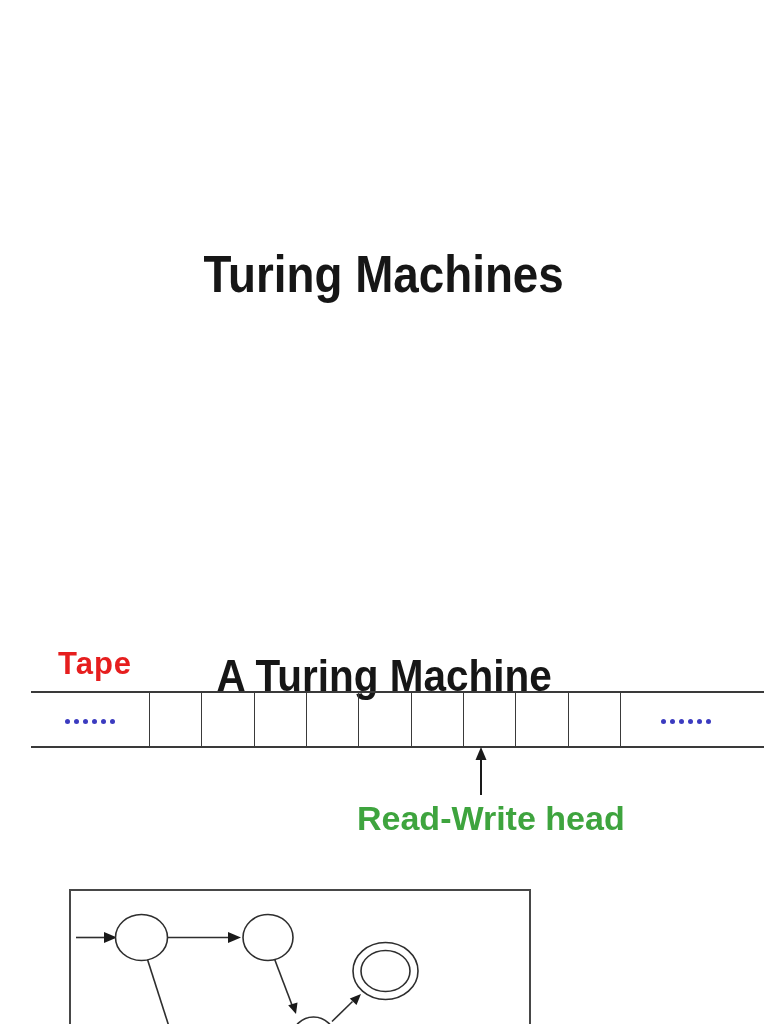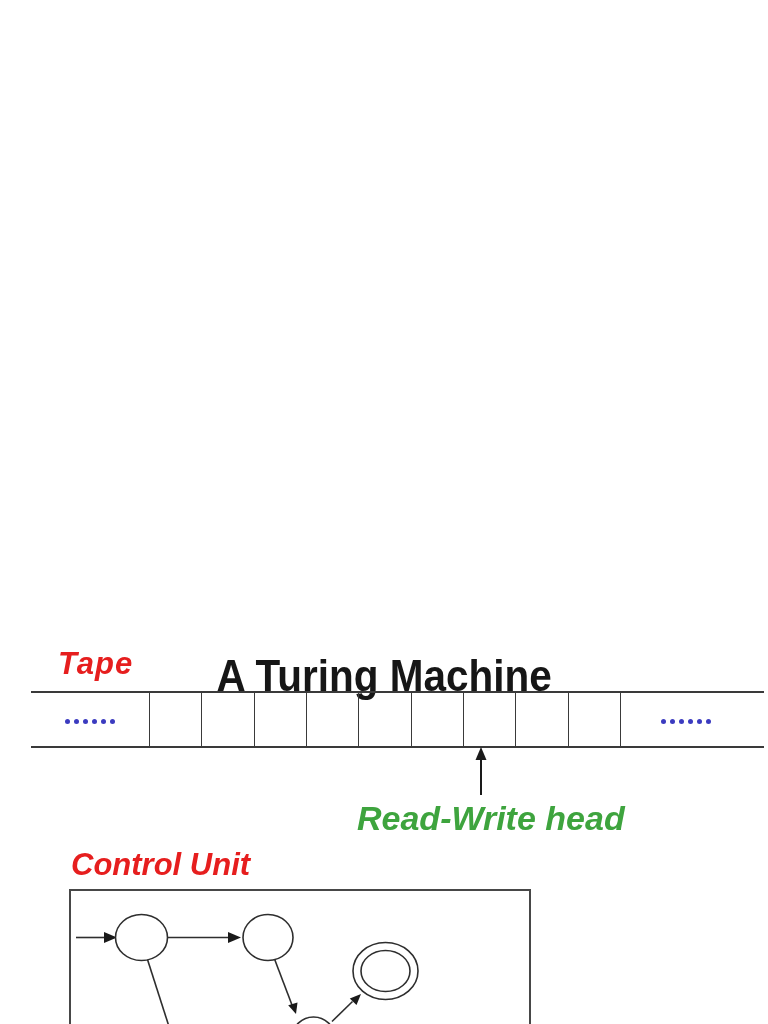--- a/index.html
+++ b/index.html
@@ -3,21 +3,21 @@
 <meta charset="utf-8">
 <style>
   html,body{margin:0;padding:0;background:#fff;}
   .page{position:relative;width:768px;height:1024px;background:#fff;overflow:hidden;
         font-family:"Liberation Sans", sans-serif;}
   .centered{position:absolute;left:0;width:768px;text-align:center;white-space:nowrap;}
   .title{top:208px;font-size:52px;font-weight:bold;color:var(--text-black);line-height:1.2;}
   .title .squeeze{display:inline-block;transform:scaleX(.88);transform-origin:center top;}
   .heading{top:613px;font-size:44px;font-weight:bold;color:var(--text-black);line-height:1.2;}
   .heading .squeeze{display:inline-block;transform:scaleX(.92);transform-origin:center top;}
-  .lbl{position:absolute;line-height:1.2;white-space:nowrap;font-weight:bold;font-style:italic;}
+  .lbl{position:absolute;line-height:1.2;white-space:nowrap;font-weight:bold;}
   .tape-label{left:58px;top:645px;font-size:31px;color:var(--label-red);letter-spacing:1px;}
   .rw-label{left:357px;top:798px;font-size:34px;color:var(--head-green);}
   .cu-label{left:71px;top:846px;font-size:31px;color:var(--label-red);}
   .tape{position:absolute;left:31px;top:691px;width:733px;height:57px;box-sizing:border-box;
         border-top:2px solid var(--line-dark);border-bottom:2px solid var(--line-dark);}
   .cells{position:absolute;left:118px;top:0;bottom:0;width:472px;display:flex;}
   .cell{flex:1 1 0;border-left:1.5px solid var(--line-dark);}
   .cell:last-child{border-right:1.5px solid var(--line-dark);}
   .dots{position:absolute;display:flex;gap:4px;}
   .dots-left{left:34px;top:26px;}
@@ -26,20 +26,21 @@
   .control-box{position:absolute;left:69px;top:889px;width:462px;height:150px;
         box-sizing:border-box;border:2px solid var(--box-gray);background:#fff;}
   .overlay{position:absolute;}
   svg{display:block;}
 </style>
 </head>
 <body>
 
 <div class="page">
 
+  <h1 class="centered title"><span class="squeeze">Turing Machines</span></h1>
 
   <h2 class="centered heading"><span class="squeeze">A Turing Machine</span></h2>
 
   <div class="lbl tape-label">Tape</div>
 
   <div class="tape">
     <div class="cells" id="tape-cells">
         <div class="cell"></div>
         <div class="cell"></div>
         <div class="cell"></div>
@@ -68,21 +69,20 @@
       </div>
   </div>
 
   <svg class="overlay" style="left:465px;top:744px;" width="34" height="54" viewBox="465 744 34 54">
     <polygon points="481,747 475.5,760 486.5,760" fill="#1a1a1a"></polygon>
     <line x1="481" y1="758" x2="481" y2="795" stroke="#1a1a1a" stroke-width="2"></line>
   </svg>
 
   <div class="lbl rw-label">Read-Write head</div>
 
-  <div class="lbl cu-label">Control Unit</div>
 
   <div class="control-box"></div>
 
   <svg class="overlay" style="left:58px;top:880px;" width="482" height="144" viewBox="58 880 482 144">
     <g stroke="#2e2e2e" stroke-width="1.6" fill="none">
       <line x1="76" y1="937.5" x2="107" y2="937.5"></line>
       <polygon points="117,937.5 104,932 104,943" fill="#1a1a1a" stroke="none"></polygon>
       <line x1="168" y1="937.5" x2="230" y2="937.5"></line>
       <polygon points="241,937.5 228,932 228,943" fill="#1a1a1a" stroke="none"></polygon>
       <line x1="147" y1="958" x2="168.5" y2="1025"></line>

